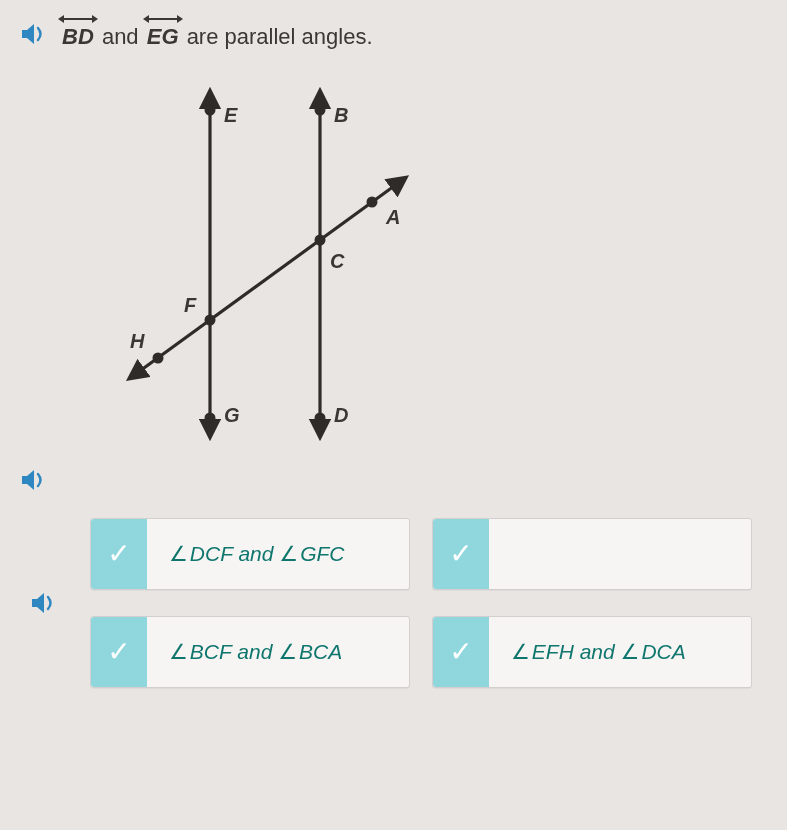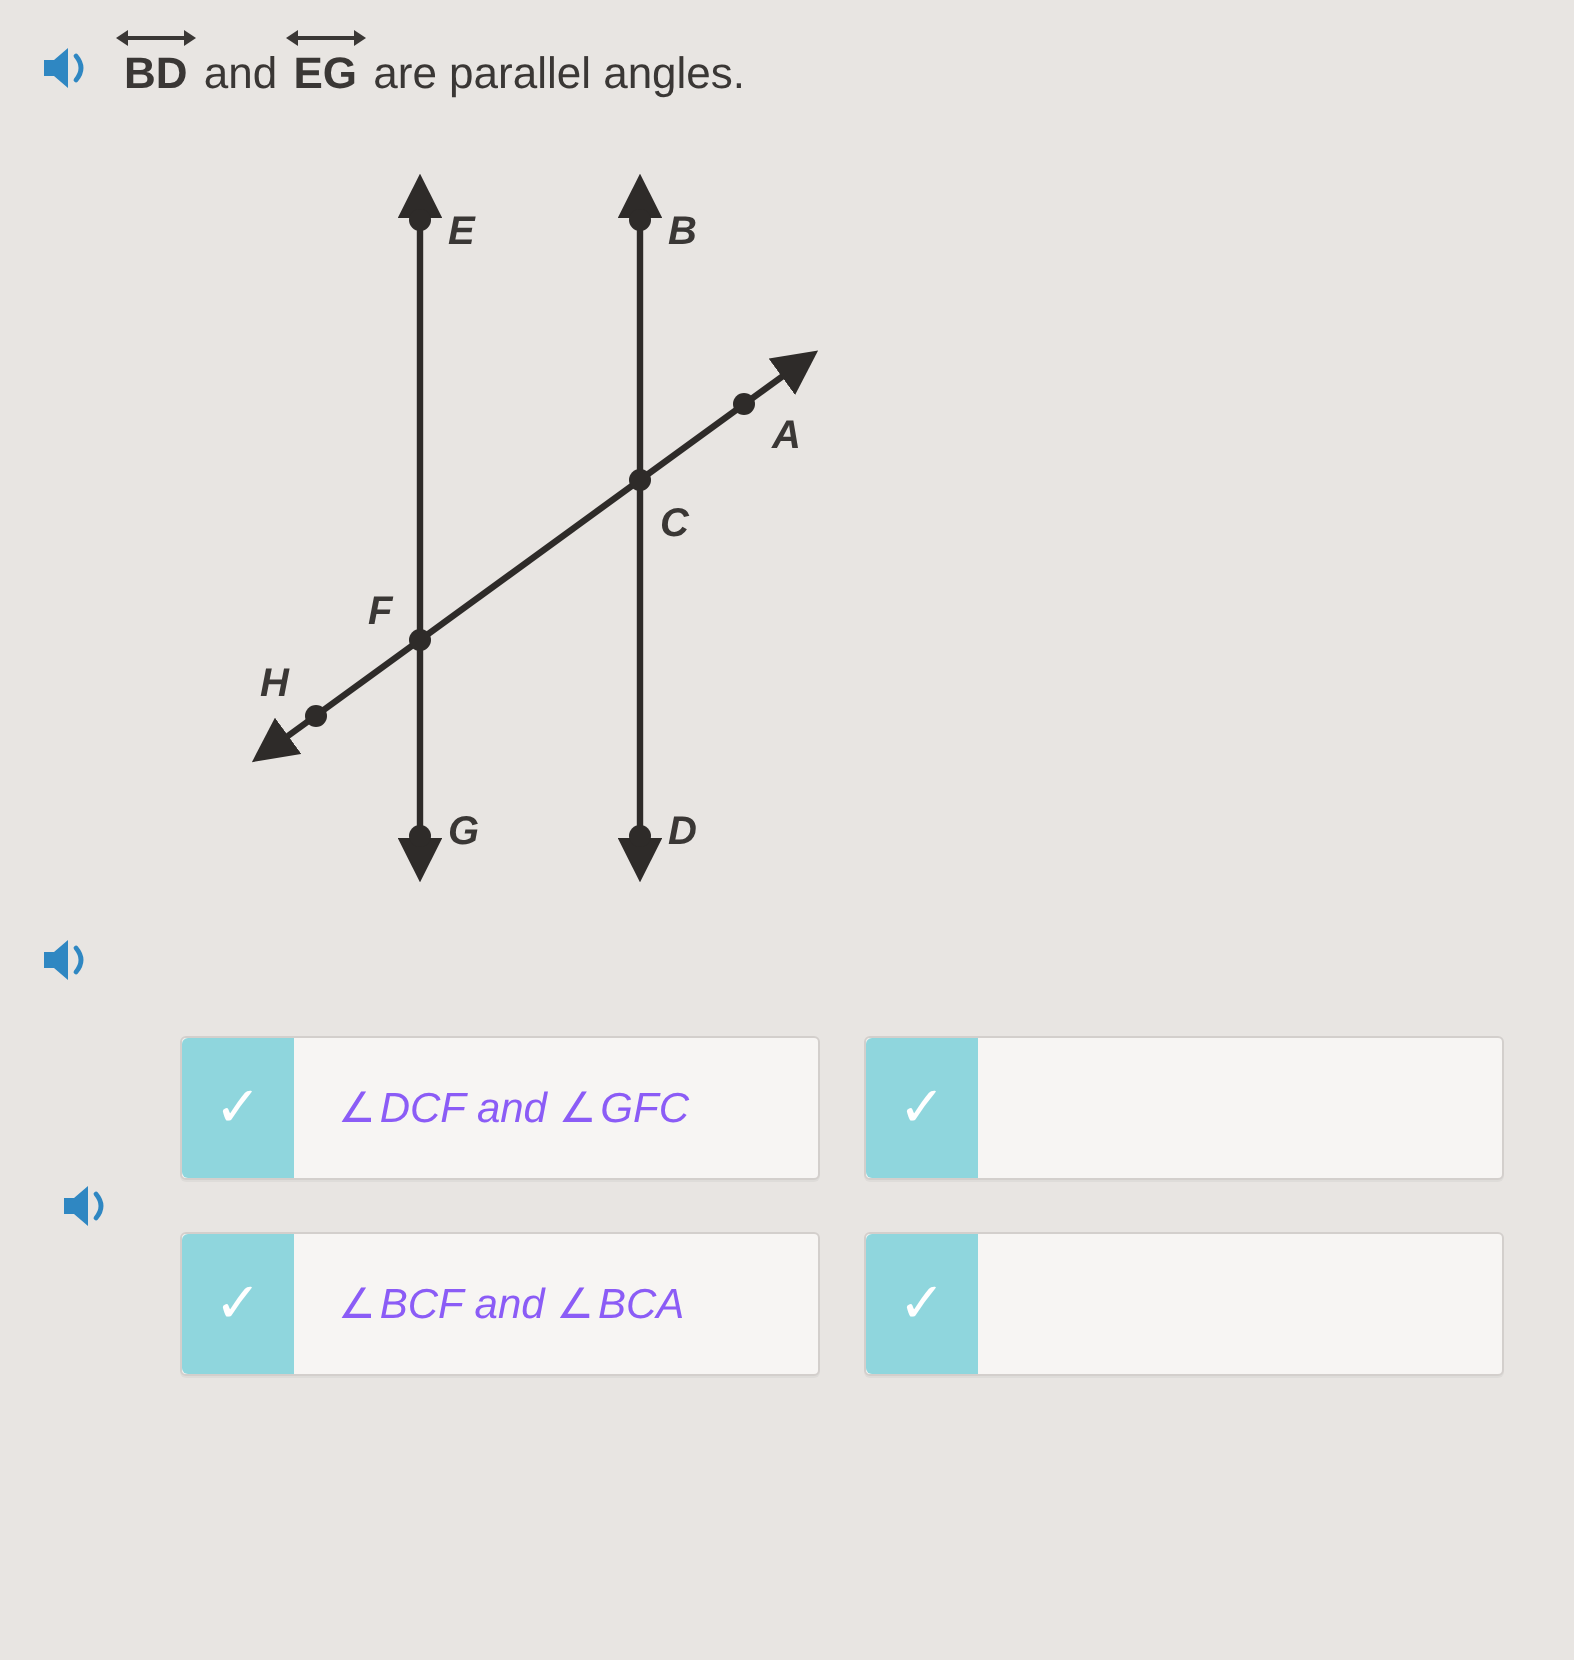--- a/index.html
+++ b/index.html
@@ -15,21 +15,21 @@
     overflow: hidden;
   }
   .row { display: flex; align-items: center; gap: 12px; }
   .speaker {
     width: 28px; height: 24px; flex: 0 0 auto;
   }
   .prompt-text {
     font-size: 22px;
     color: #3a3735;
   }
-  .bold-italic { font-weight: 700; }
+  .bold-italic { font-weight: 700; font-style: italic; }
   .overline-arrows {
     display: inline-block;
     position: relative;
     padding-top: 6px;
     margin: 0 2px;
   }
   .overline-arrows::before {
     content: "";
     position: absolute;
     top: 0; left: 0; right: 0;
@@ -84,21 +84,21 @@
     border-bottom-left-radius: 3px;
     margin-right: 22px;
   }
   .check-mark {
     color: #fff;
     font-size: 28px;
     line-height: 1;
   }
   .opt-label {
     font-size: 21px;
-    color: #8b5cf6;
+    color: #0f766e;
     font-style: italic;
   }
   .angle { font-style: normal; margin-right: 2px; }
   .geomlbl {
     font-family: Verdana, sans-serif;
     font-style: italic;
     font-weight: 700;
     font-size: 20px;
     fill: #3a3735;
   }
@@ -192,14 +192,17 @@
       </div>
     <div class="opt-label">
       <span class="angle">∠</span><span>BCF</span><span> and </span><span class="angle">∠</span><span>BCA</span>
     </div>
   </div>
 
   <div class="option">
     <div class="check-box">
         <span class="check-mark">✓</span>
       </div>
+    <div class="opt-label">
+      <span class="angle">∠</span><span>EFH</span><span> and </span><span class="angle">∠</span><span>DCA</span>
+    </div>
   </div>
 </div>
 
 </body></html>

